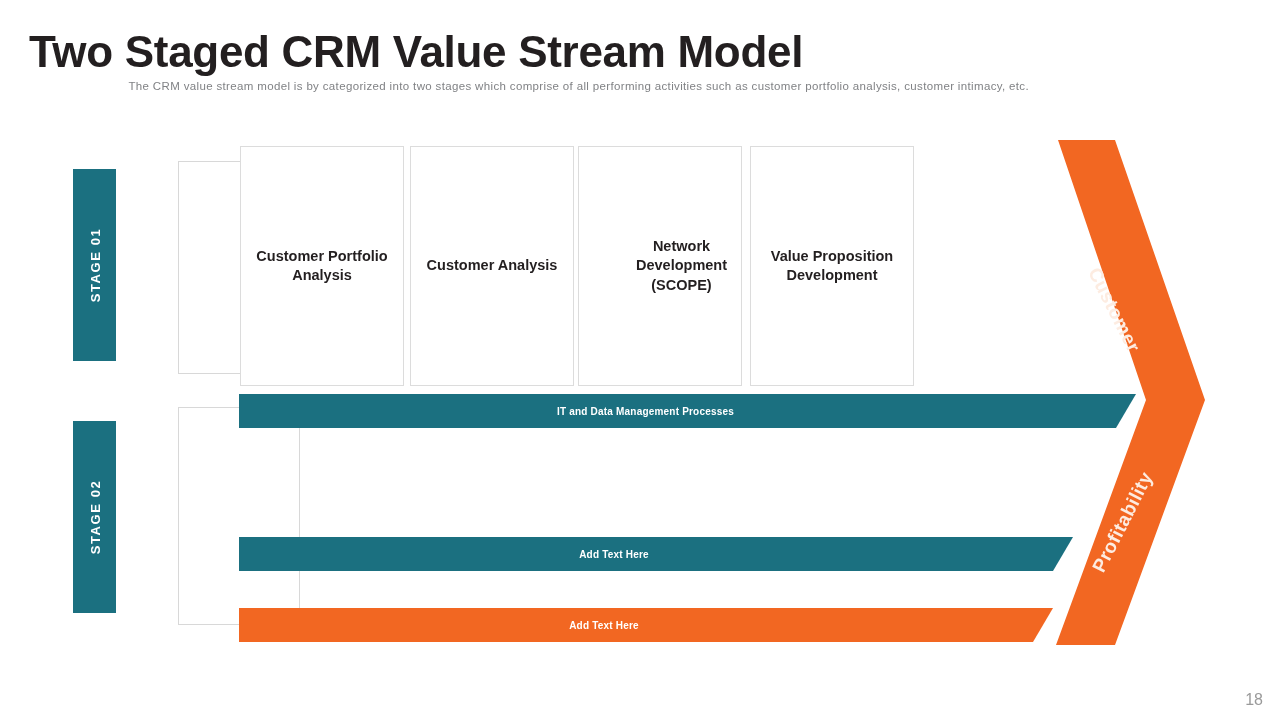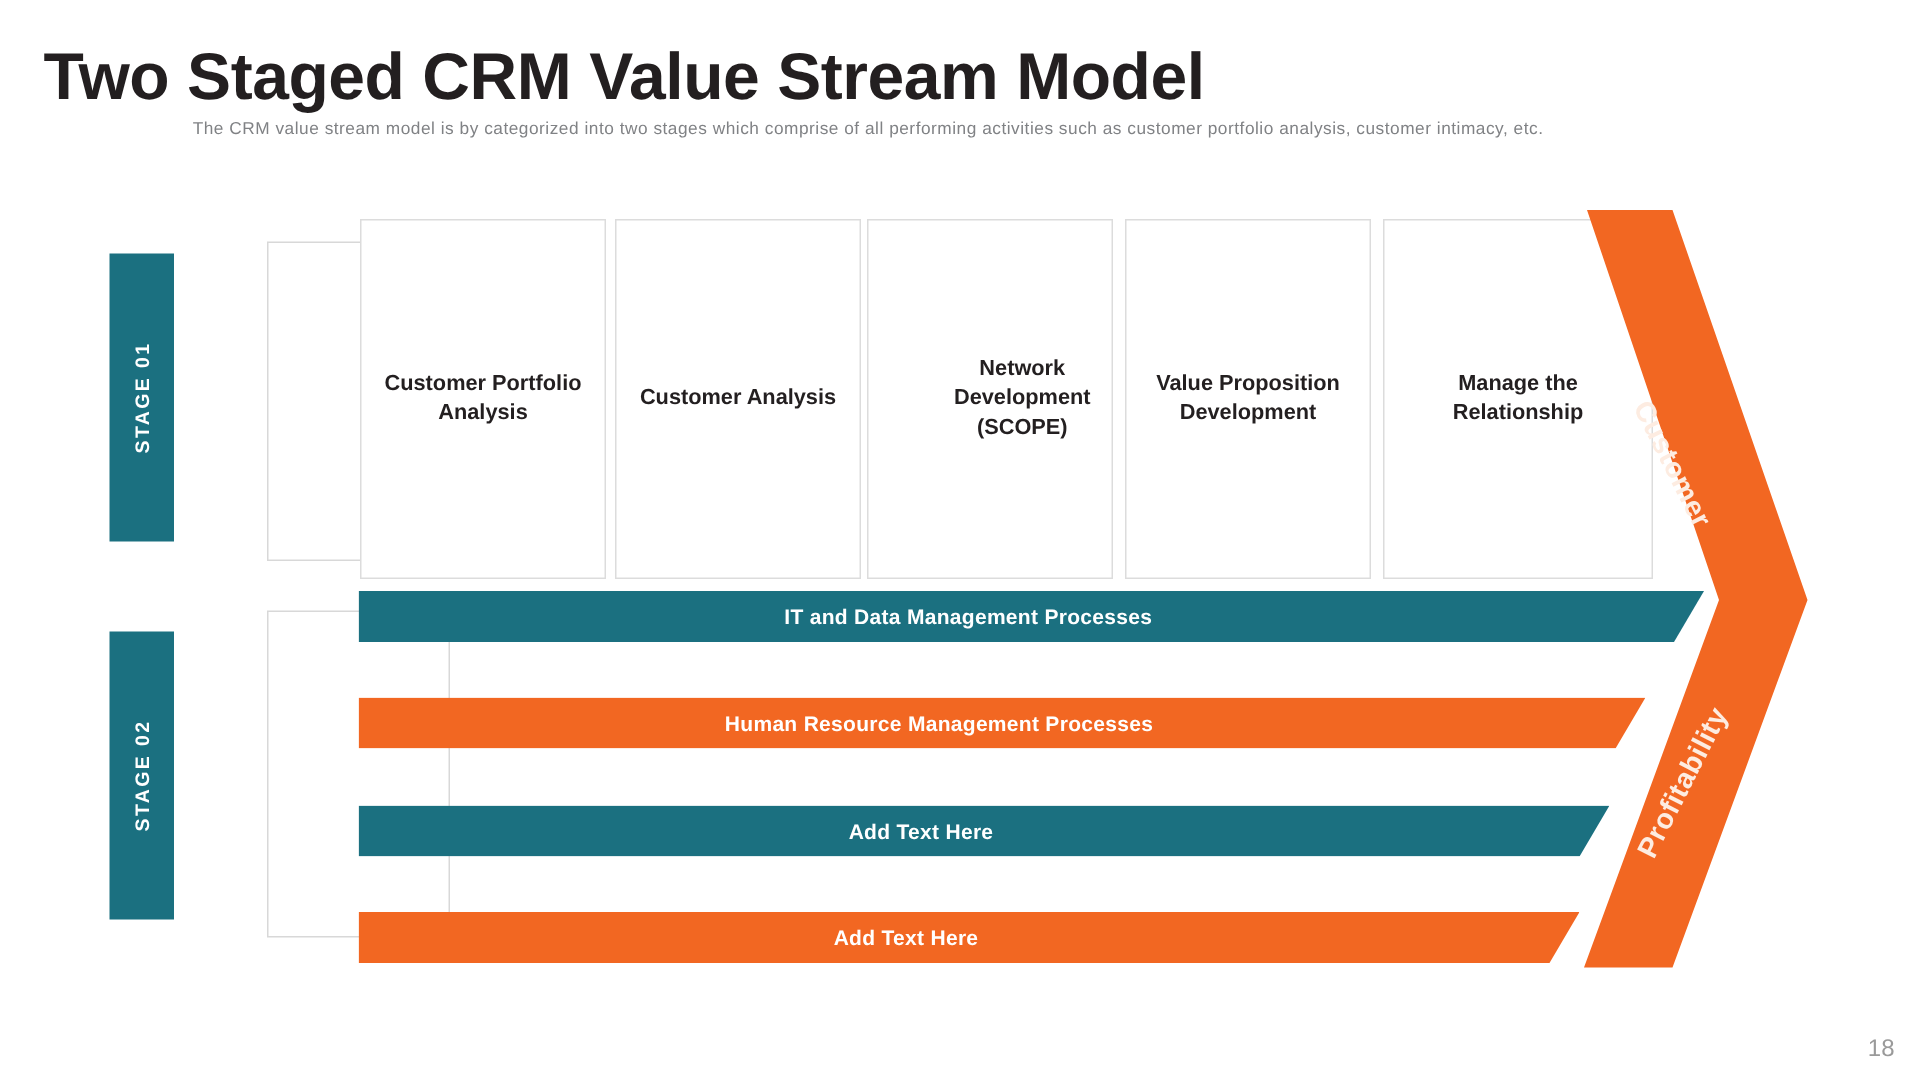--- a/index.html
+++ b/index.html
@@ -118,21 +118,21 @@
     position: absolute;
     left: 239px;
     height: 34px;
     display: flex;
     align-items: center;
     justify-content: center;
     pointer-events: auto;
   }
   .process-bar .process-bar-label {
     color: #ffffff;
-    font-size: 14px;
+    font-size: 10px;
     font-weight: bold;
     letter-spacing: 0.2px;
     position: relative;
     left: -42px;
   }
   #process-bar-0 { top: 394px; width: 897px; background: #1b7080;
                    clip-path: polygon(0 0, 100% 0, calc(100% - 20px) 100%, 0 100%); }
   #process-bar-1 { top: 465px; width: 858px; background: #f26722;
                    clip-path: polygon(0 0, 100% 0, calc(100% - 20px) 100%, 0 100%); }
   #process-bar-2 { top: 537px; width: 834px; background: #1b7080;
@@ -204,31 +204,25 @@
   </div>
   <div class="process-box">
     <span class="process-box-label">Customer Analysis</span>
   </div>
   <div class="process-box">
     <span class="process-box-label">Network Development (SCOPE)</span>
   </div>
   <div class="process-box">
     <span class="process-box-label">Value Proposition Development</span>
   </div>
-  <div class="process-box">
-    <span class="process-box-label">Manage the Relationship</span>
-  </div>
 </div>
 
 <div id="stage2-bars">
   <div id="process-bar-0" class="process-bar">
     <span class="process-bar-label">IT and Data Management Processes</span>
-  </div>
-  <div id="process-bar-1" class="process-bar">
-    <span class="process-bar-label">Human Resource Management Processes</span>
   </div>
   <div id="process-bar-2" class="process-bar">
     <span class="process-bar-label">Add Text Here</span>
   </div>
   <div id="process-bar-3" class="process-bar">
     <span class="process-bar-label">Add Text Here</span>
   </div>
 </div>
 
 <div id="value-arrow">

